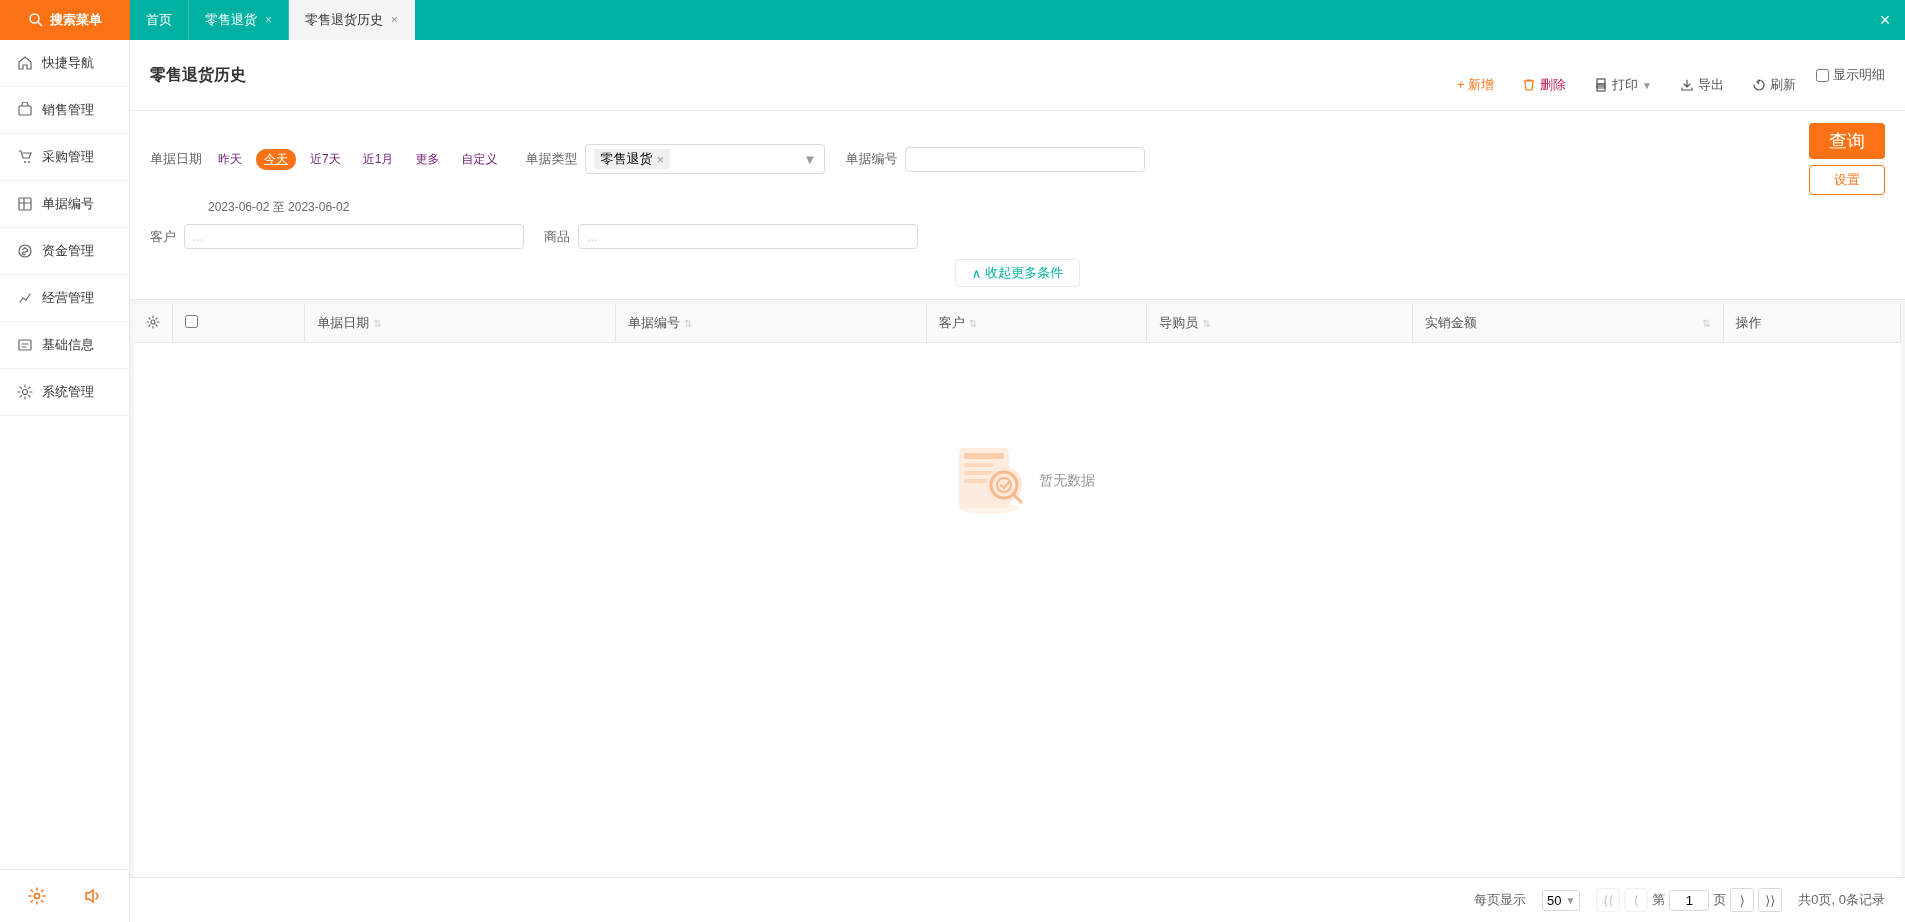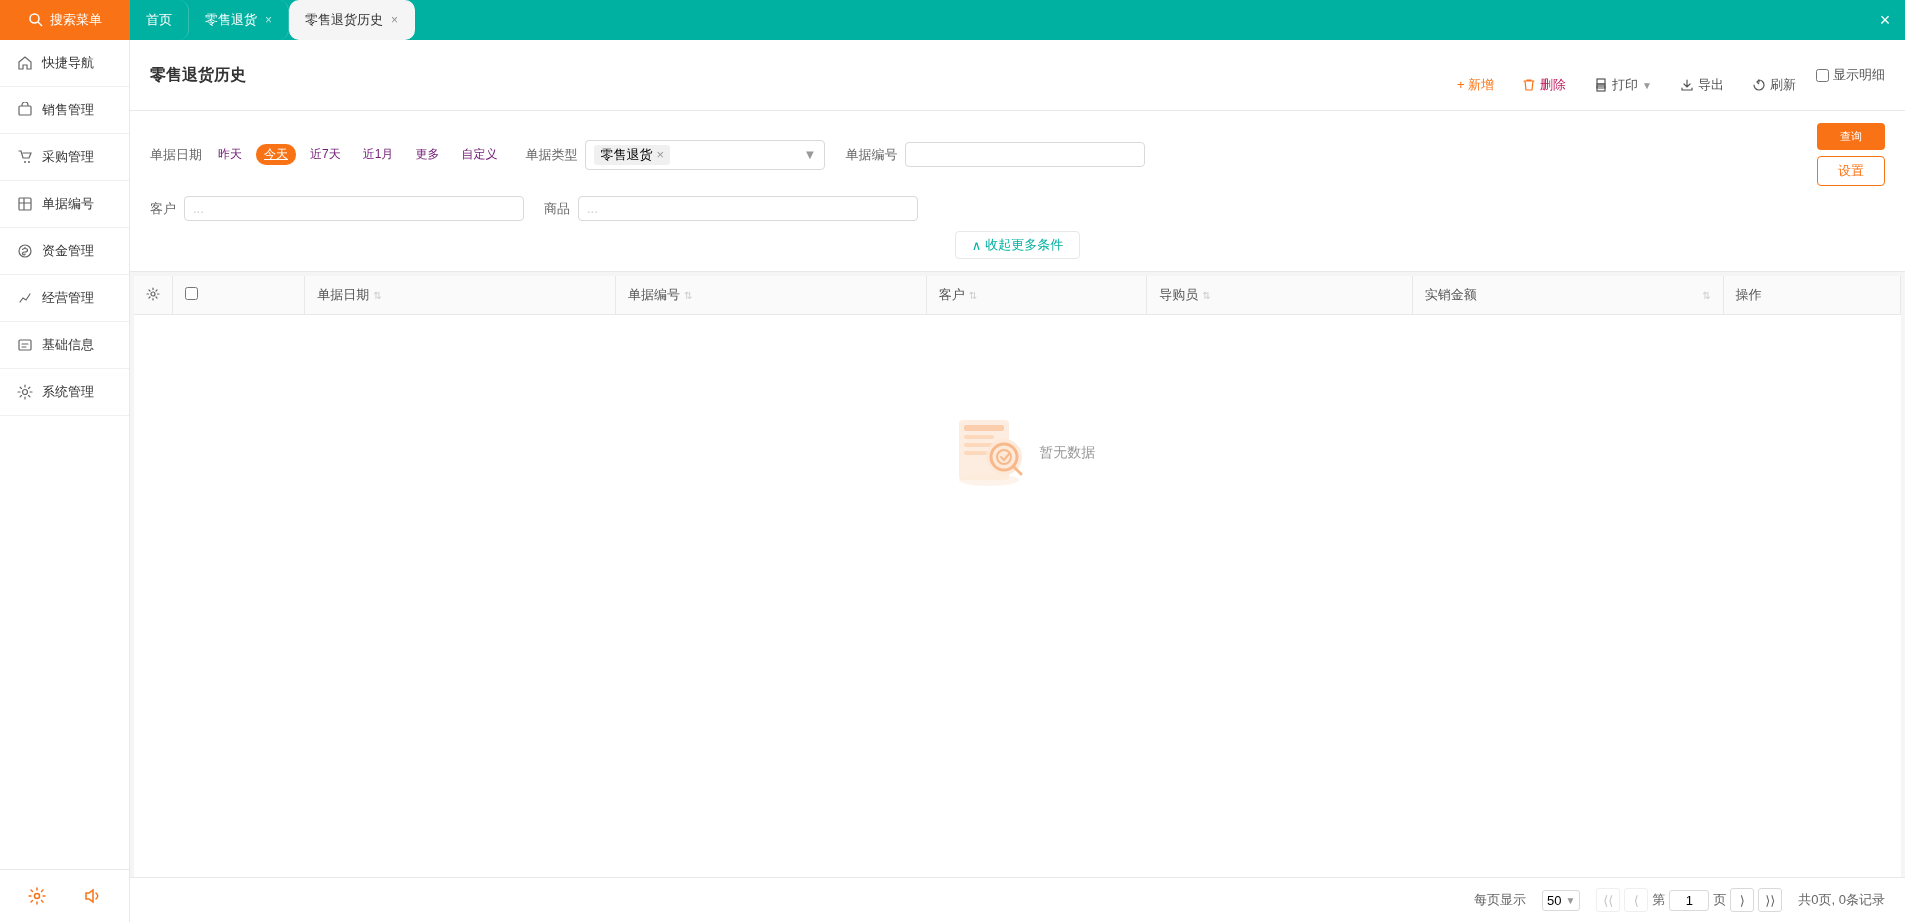--- a/index.html
+++ b/index.html
@@ -18,38 +18,38 @@
       width: 130px;
       height: 40px;
       display: flex;
       align-items: center;
       justify-content: center;
       gap: 6px;
       color: white;
       font-size: 14px;
       cursor: pointer;
       flex-shrink: 0;
+      font-weight: bold;
     }
     .top-bar .tabs {
       display: flex;
       align-items: center;
       height: 100%;
       flex: 1;
     }
     .top-bar .tab {
       height: 40px;
       padding: 0 16px;
       display: flex;
       align-items: center;
       gap: 8px;
       color: white;
       cursor: pointer;
       font-size: 13px;
       border-right: 1px solid rgba(255,255,255,0.2);
-      border-radius: 10px;
     }
     .top-bar .tab.active {
       background: #f5f5f5;
       color: #333;
     }
     .top-bar .tab .close-icon {
       font-size: 12px;
       color: inherit;
       opacity: 0.7;
     }
@@ -276,21 +276,21 @@
       gap: 6px;
       margin-left: auto;
     }
     .btn-query {
       background: #f97316;
       color: white;
       border: none;
       border-radius: 4px;
       padding: 6px 20px;
       cursor: pointer;
-      font-size: 11px;
+      font-size: 18px;
     }
     .btn-settings {
       background: white;
       color: #f97316;
       border: 1px solid #f97316;
       border-radius: 4px;
       padding: 5px 20px;
       cursor: pointer;
       font-size: 13px;
     }
@@ -589,20 +589,23 @@
           <span class="filter-label">单据编号</span>
           <input class="filter-input" type="text" style="min-width: 240px;">
         </div>
 
         <div class="action-buttons">
           <button class="btn-query">查询</button>
           <button class="btn-settings">设置</button>
         </div>
       </div>
 
+      <div style="margin-left:58px; margin-top:-6px; margin-bottom:8px;">
+        <span class="date-range">2023-06-02 至 2023-06-02</span>
+      </div>
 
       <div class="filter-row">
 
         <div class="filter-item">
           <span class="filter-label">客户</span>
           <div class="filter-input-placeholder" style="min-width:340px">
             <span>...</span>
           </div>
         </div>
 

